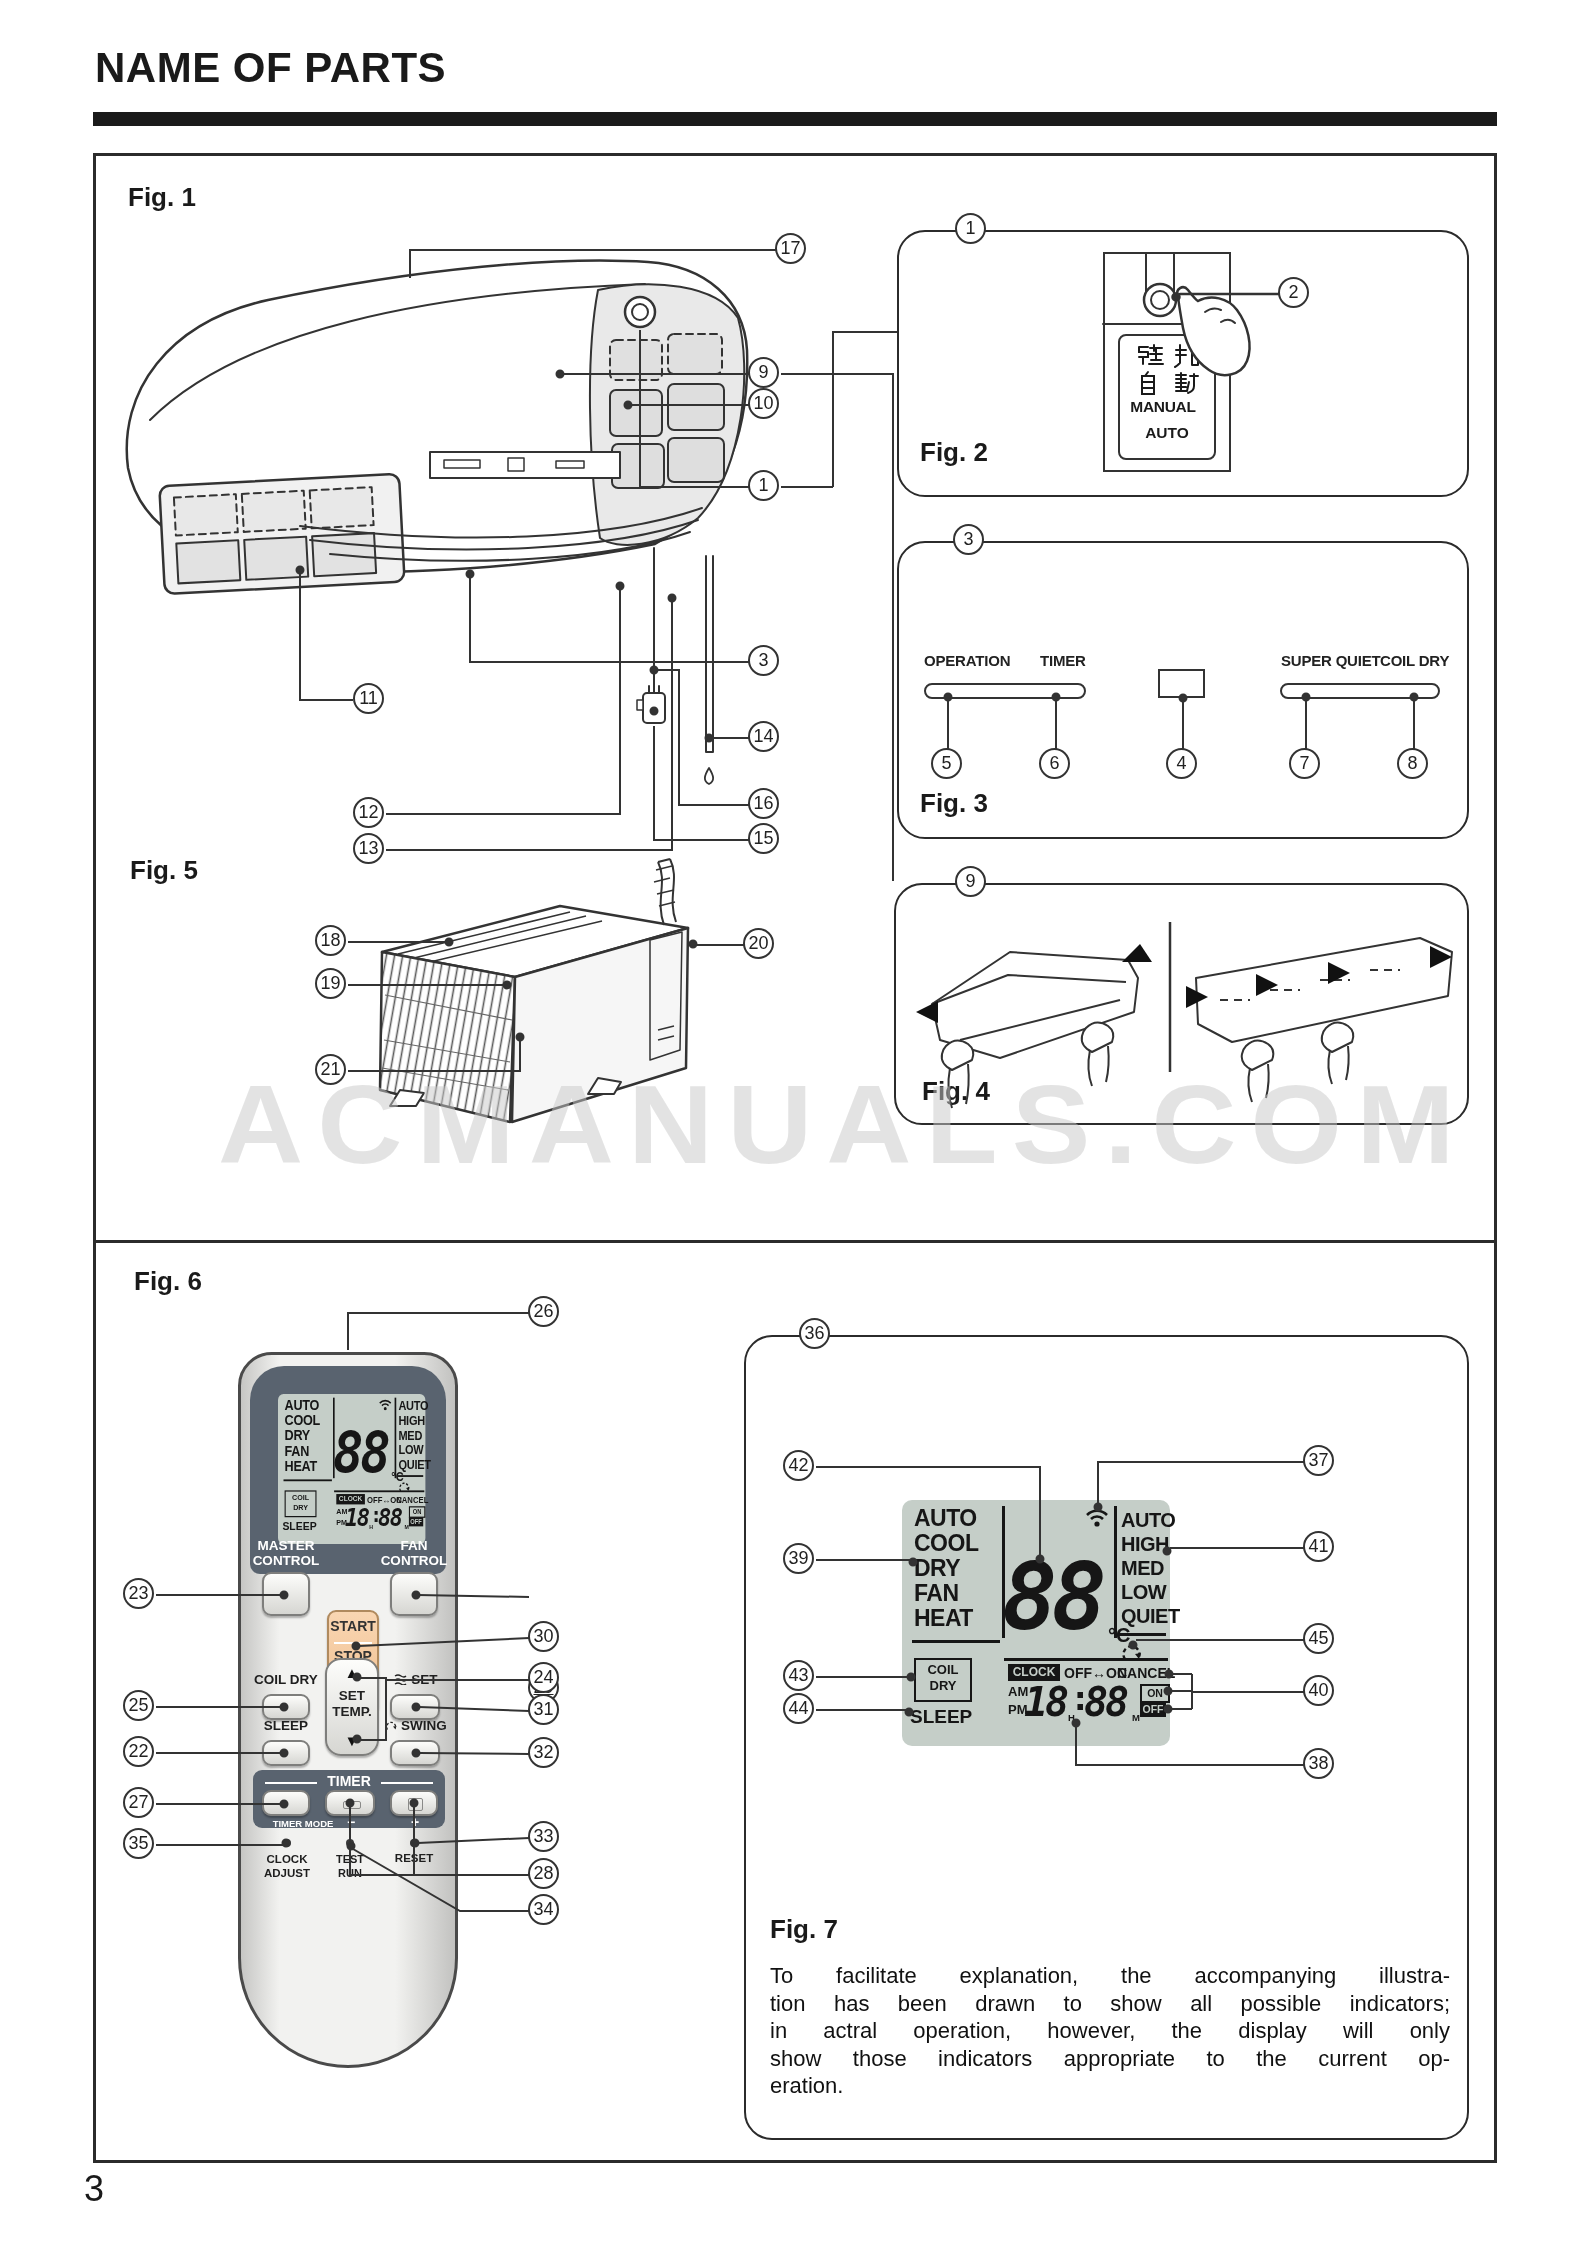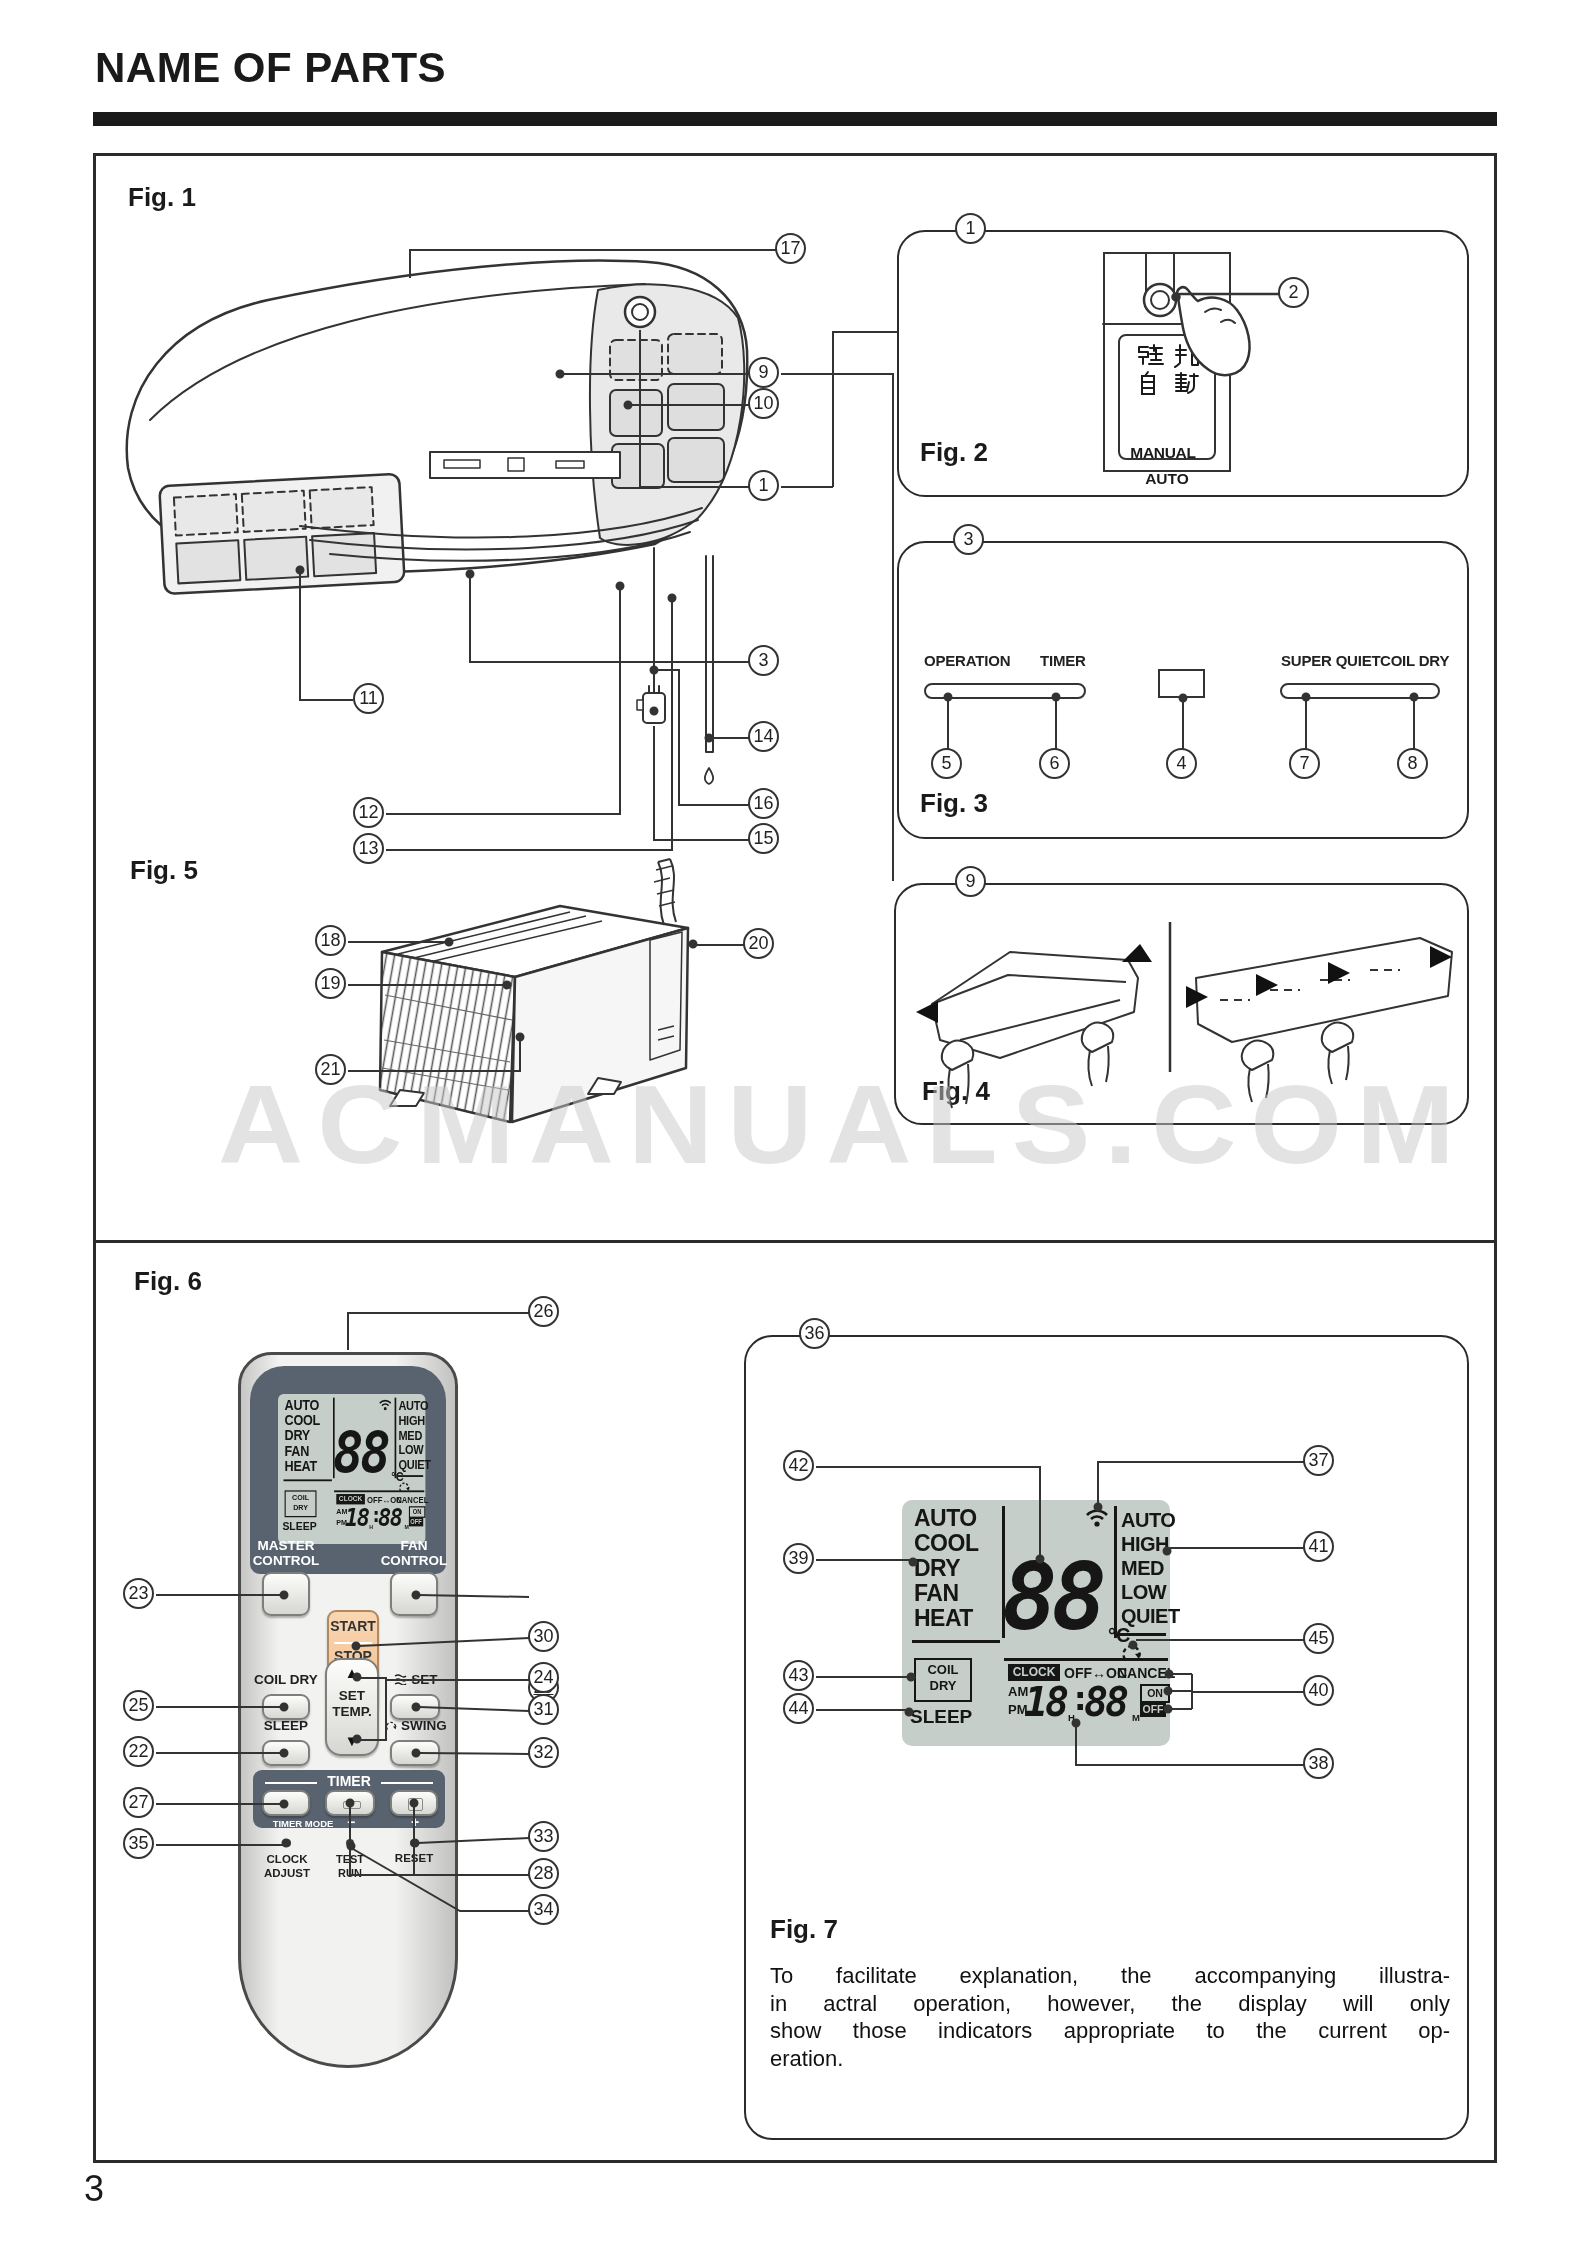--- a/index.html
+++ b/index.html
@@ -64,21 +64,21 @@
   .tm{left:182px;top:180px;font-family:"DejaVu Sans Mono",monospace;font-weight:bold;font-style:italic;
       font-size:40px;line-height:44px;letter-spacing:-3px;}
   .hsub{left:166px;top:212px;font-weight:bold;font-size:9.5px;}
   .msub{left:230px;top:212px;font-weight:bold;font-size:9.5px;}
   .onc{left:238px;top:184px;width:26px;height:15px;border:2px solid #161616;font-weight:bold;
       font-size:10.5px;line-height:15px;text-align:center;box-sizing:content-box;}
   .offc{left:238px;top:202px;width:26px;height:15px;background:#161616;color:#c5cec8;font-weight:bold;
       font-size:10.5px;line-height:15px;text-align:center;}
   .note{position:absolute;left:770px;top:1962px;width:680px;font-size:22px;line-height:27.5px;color:#111;z-index:4;}
   .jl{text-align:justify;text-align-last:justify;}
-  .f2lab{position:absolute;z-index:4;text-align:center;color:#1a1a1a;margin-top:46px;}
+  .f2lab{position:absolute;z-index:4;text-align:center;color:#1a1a1a;}
 </style>
 </head>
 <body>
 
 <div class="page">
 
   <div class="abs title" style="left:95px;top:44px;">NAME OF PARTS</div>
   <div class="abs rule" style="left:93px;top:112px;width:1404px;height:14px;"></div>
 
   <div class="secbox z2" style="left:93px;top:153px;width:1398px;height:1084px;"></div>
@@ -271,20 +271,21 @@
       <div class="tm">88</div>
       <div class="hsub">H</div>
       <div class="msub">M</div>
       <div class="onc">ON</div>
       <div class="offc">OFF</div>
     </div>
   </div>
 
   <div class="note">
     <div class="jl">To facilitate explanation, the accompanying illustra-</div>
+    <div class="jl">tion has been drawn to show all possible indicators;</div>
     <div class="jl">in actral operation, however, the display will only</div>
     <div class="jl">show those indicators appropriate to the current op-</div>
     <div>eration.</div>
   </div>
 
   <div class="pagenum" style="left:84px;top:2168px;">3</div>
 
   <svg class="abs z8" style="left:0;top:0;pointer-events:none;" width="1586" height="2245" viewBox="0 0 1586 2245">
     <defs>
       <pattern id="grille" width="8" height="8" patternUnits="userSpaceOnUse" patternTransform="rotate(10)">

